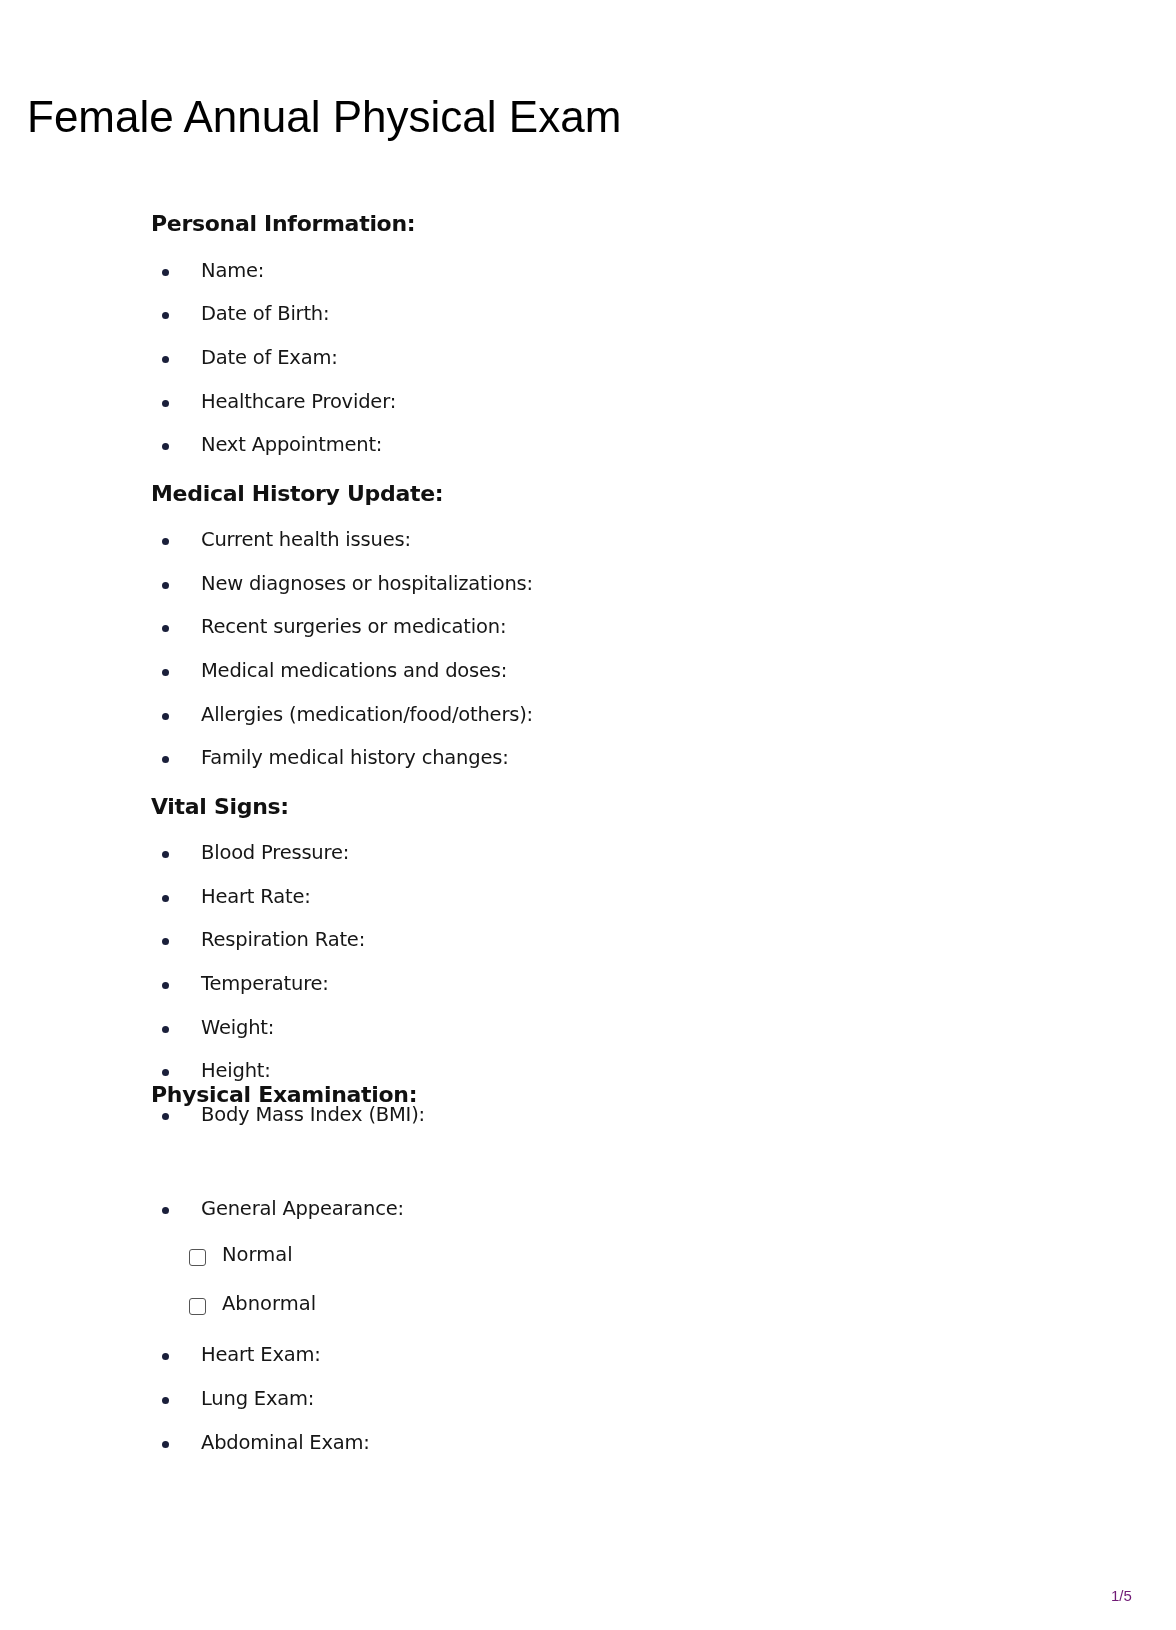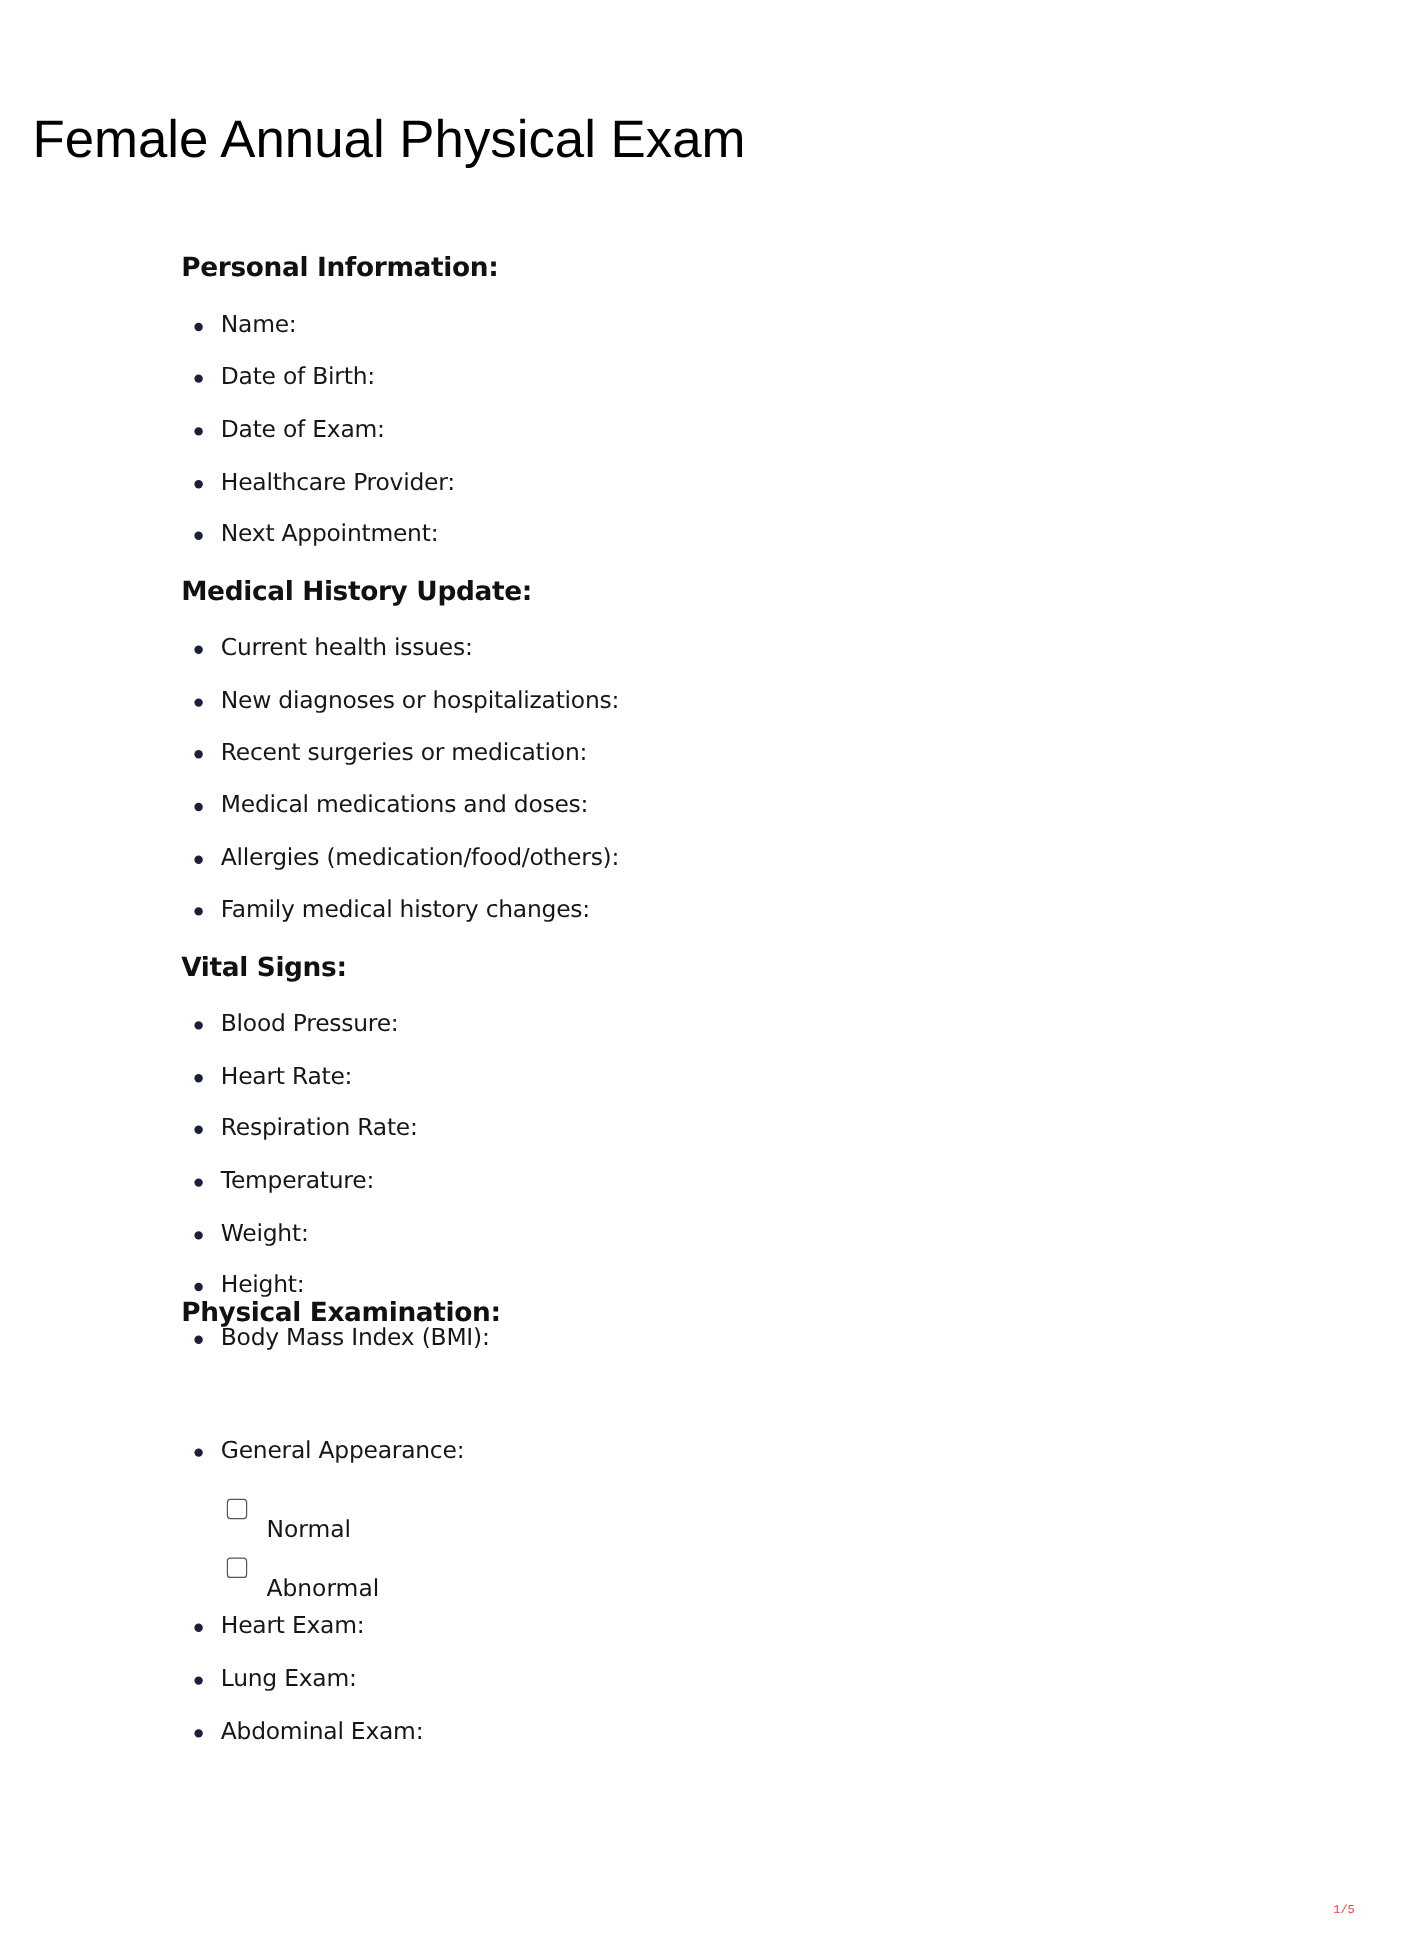--- a/index.html
+++ b/index.html
@@ -4,25 +4,25 @@
   <style>
     html, body { margin: 0; padding: 0; background: #ffffff; }
     body { width: 1176px; height: 1630px; position: relative; overflow: hidden;
       font-family: "Liberation Sans", sans-serif; color: #111111; }
     .title { position: absolute; left: 0; width: 1176px; top: 92px; text-align: left;
       font-family: "Liberation Sans", sans-serif; font-weight: normal; font-size: 44px; color: #000; letter-spacing: 0px; margin-left: 27px; }
     .content { position: absolute; left: 151px; top: 0; width: 900px; }
     .section-heading { position: absolute; left: 0; font-family: "DejaVu Sans", sans-serif; font-weight: bold; font-size: 22px; color: #111; white-space: nowrap; letter-spacing: -0.3px; }
     .item { position: absolute; left: 0; font-family: "DejaVu Sans", sans-serif; font-size: 19.5px; color: #161616; white-space: nowrap; letter-spacing: -0.2px; }
     .bullet { position: absolute; left: 11px; top: 10px; width: 7px; height: 7px; border-radius: 50%; background: #1a1f3a; }
-    .item-text { position: absolute; left: 33px; top: 0; }
+    .item-text { position: absolute; left: 50px; top: 0; }
     .check-item { position: absolute; left: 0; font-family: "DejaVu Sans", sans-serif; font-size: 19.5px; color: #161616; white-space: nowrap; }
     .checkbox { position: absolute; left: 38px; top: 6px; width: 15px; height: 15px; border: 1.5px solid #555; border-radius: 3px; background: #fff; }
-    .check-text { position: absolute; left: 71px; top: 0; margin-top: 20px; }
-    .page-num { position: absolute; left: 1111px; top: 1587px; font-family: Liberation Mono, monospace; font-size: 10px; color: #ef4444; }
+    .check-text { position: absolute; left: 71px; top: 0; }
+    .page-num { position: absolute; left: 1111px; top: 1587px; font-family: Liberation Sans, sans-serif; font-size: 15px; color: #701a75; }
   </style>
 </head>
 <body>
 
 <div class="title">Female Annual Physical Exam</div>
 
 <div class="content">
 
   <div class="section-heading" style="top:211px">Personal Information:</div>
   <div class="item" style="top:259px">

